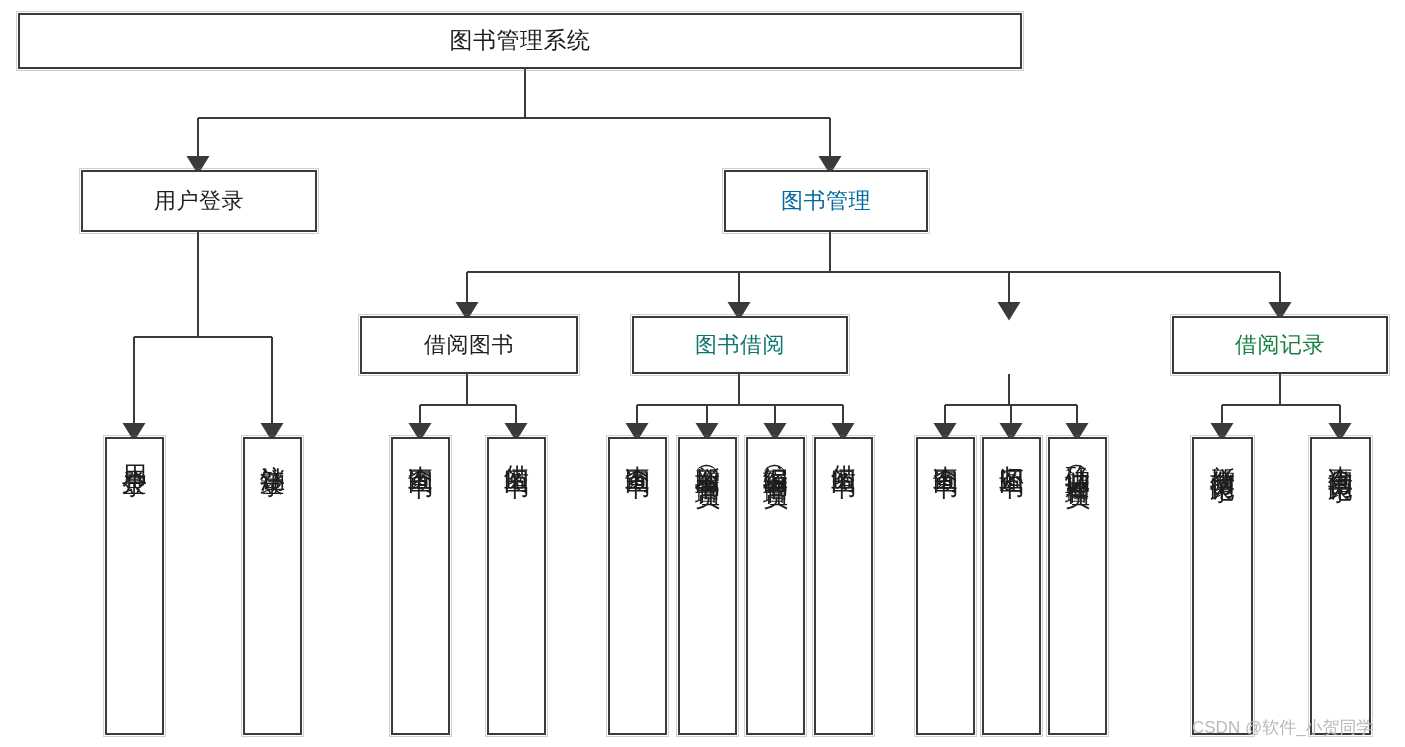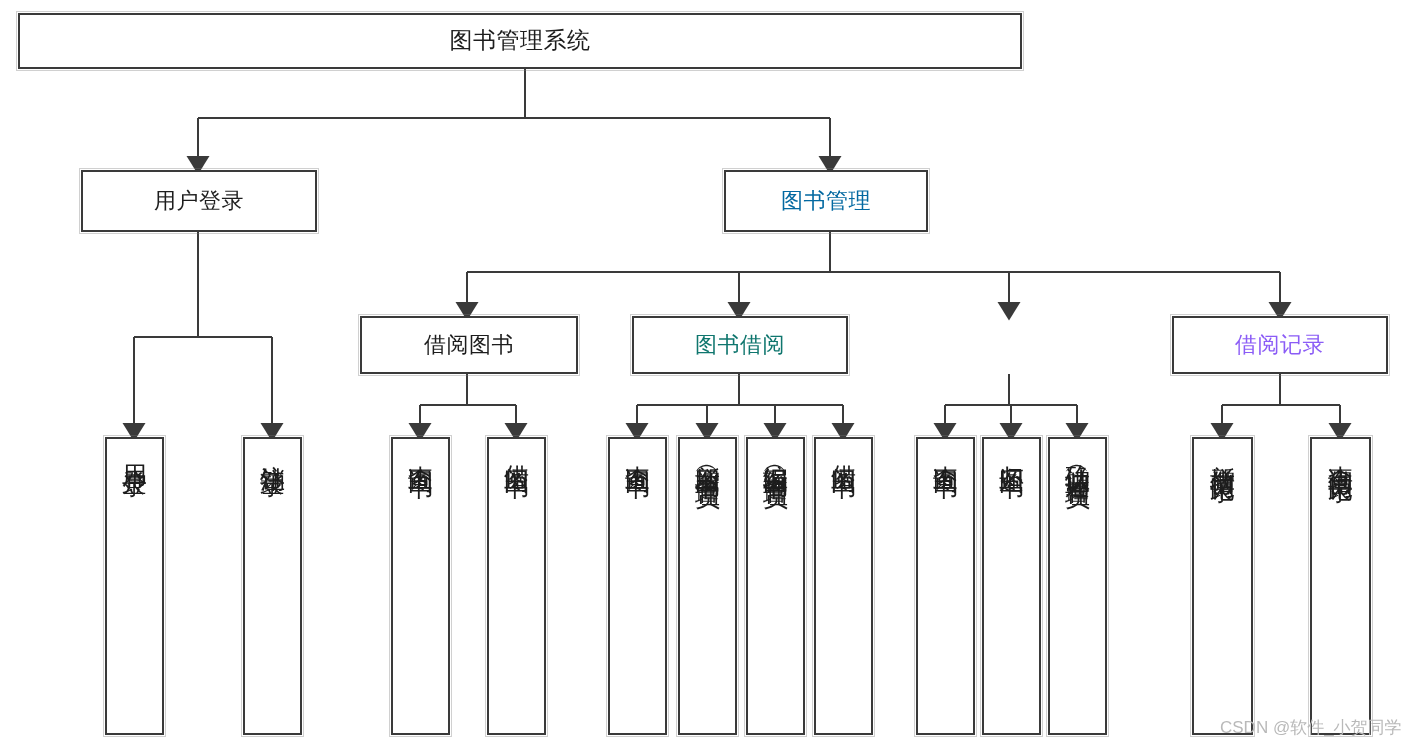--- a/index.html
+++ b/index.html
@@ -138,21 +138,21 @@
   <div class="node horiz" style="left: 712px; top: 170px; width: 204px; height: 62px; border-color: rgb(58, 58, 58); background: rgb(255, 255, 255); color: #0369a1; margin-left: 12px;">
     <span class="txt">图书管理</span>
   </div>
 
   <div class="node horiz" style="left: 360px; top: 316px; width: 218px; height: 58px; border-color: rgb(58, 58, 58); background: rgb(255, 255, 255); color: rgb(29, 29, 29);">
     <span class="txt">借阅图书</span>
   </div>
   <div class="node horiz" style="left: 632px; top: 316px; width: 216px; height: 58px; border-color: rgb(58, 58, 58); background: rgb(255, 255, 255); color: #0f766e;">
     <span class="txt">图书借阅</span>
   </div>
-  <div class="node horiz" style="left: 1172px; top: 316px; width: 216px; height: 58px; border-color: rgb(58, 58, 58); background: rgb(255, 255, 255); color: #8b5cf6;">
+  <div class="node horiz" style="left: 1172px; top: 316px; width: 216px; height: 58px; border-color: rgb(58, 58, 58); background: rgb(255, 255, 255); color: #15803d;">
     <span class="txt">借阅记录</span>
   </div>
 
   <div class="node vert" style="left: 105px; top: 437px; width: 59px; height: 298px; border-color: rgb(58, 58, 58); background: rgb(255, 255, 255); color: rgb(29, 29, 29);">
     <span class="txt">用户登录</span>
   </div>
   <div class="node vert" style="left: 243px; top: 437px; width: 59px; height: 298px; border-color: rgb(58, 58, 58); background: rgb(255, 255, 255); color: rgb(29, 29, 29);">
     <span class="txt">注销登录</span>
   </div>
   <div class="node vert" style="left: 391px; top: 437px; width: 59px; height: 298px; border-color: rgb(58, 58, 58); background: rgb(255, 255, 255); color: rgb(29, 29, 29);">
@@ -182,14 +182,14 @@
   <div class="node vert" style="left: 1048px; top: 437px; width: 59px; height: 298px; border-color: rgb(58, 58, 58); background: rgb(255, 255, 255); color: rgb(29, 29, 29);">
     <span class="txt">确认归还（管理员）</span>
   </div>
   <div class="node vert" style="left: 1192px; top: 437px; width: 61px; height: 298px; border-color: rgb(58, 58, 58); background: rgb(255, 255, 255); color: rgb(29, 29, 29);">
     <span class="txt">新增借阅记录</span>
   </div>
   <div class="node vert" style="left: 1310px; top: 437px; width: 61px; height: 298px; border-color: rgb(58, 58, 58); background: rgb(255, 255, 255); color: rgb(29, 29, 29);">
     <span class="txt">查询借阅记录</span>
   </div>
 
-  <div class="watermark" style="left: 1220px; top: 716px; color: rgb(185, 185, 185);">CSDN @软件_小贺同学</div>
+  <div class="watermark" style="left: 1192px; top: 716px; color: rgb(185, 185, 185);">CSDN @软件_小贺同学</div>
 </div>
 
 </body></html>

